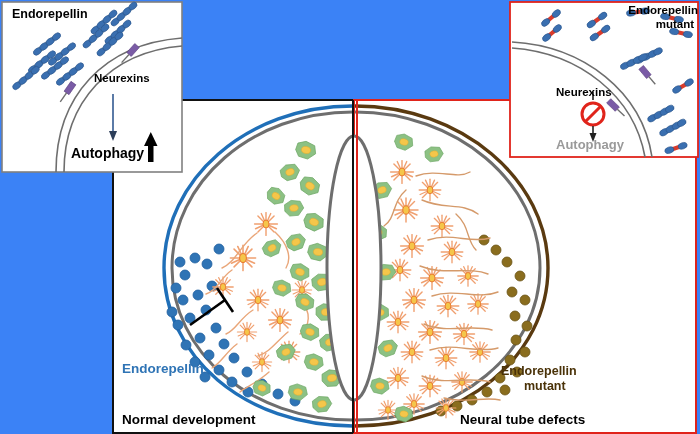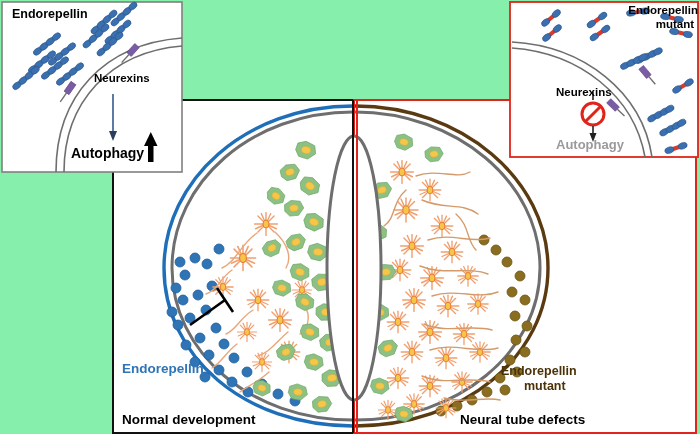--- a/index.html
+++ b/index.html
@@ -1,18 +1,18 @@
 <!DOCTYPE html>
 <html><head>
 <meta charset="utf-8">
 <style>
   html,body{margin:0;padding:0;background:#ffffff;}
   body{width:700px;height:434px;overflow:hidden;
        font-family:"Liberation Sans", sans-serif;}
-  #stage{position:relative;width:700px;height:434px;background:#86efac;}
+  #stage{position:relative;width:700px;height:434px;background:#3b82f6;}
   svg{display:block;}
   .txt{font-family:"Liberation Sans", sans-serif;font-weight:bold;}
 </style>
 </head>
 <body>
 
 <div id="stage">
 
 <svg width="700" height="434" viewBox="0 0 700 434">
   <defs>

